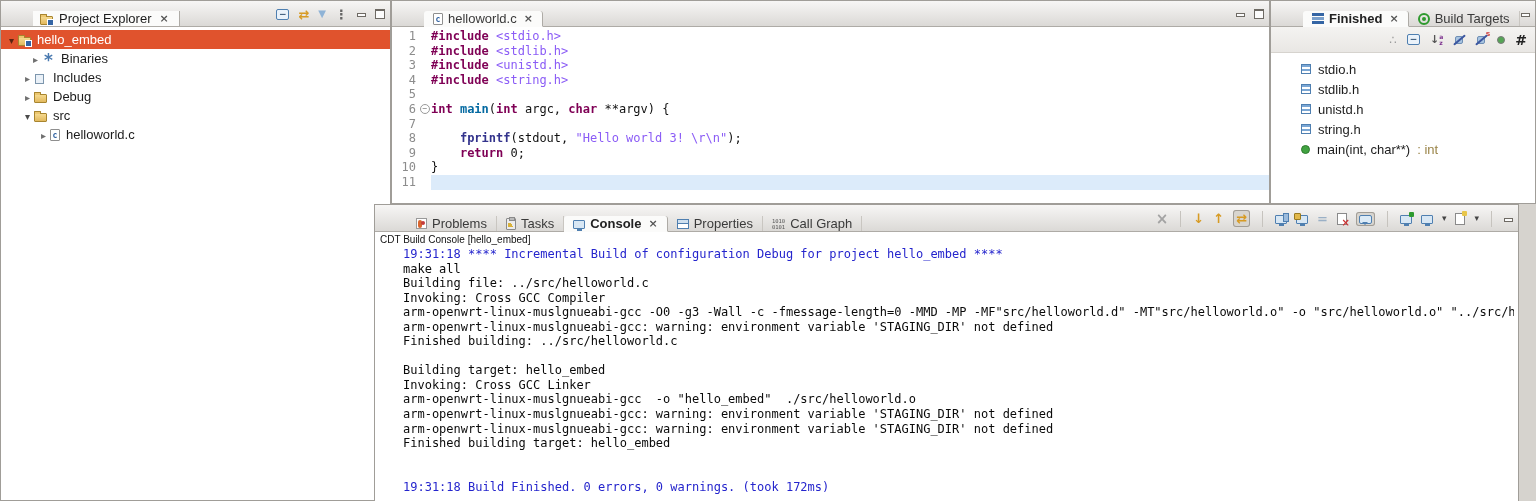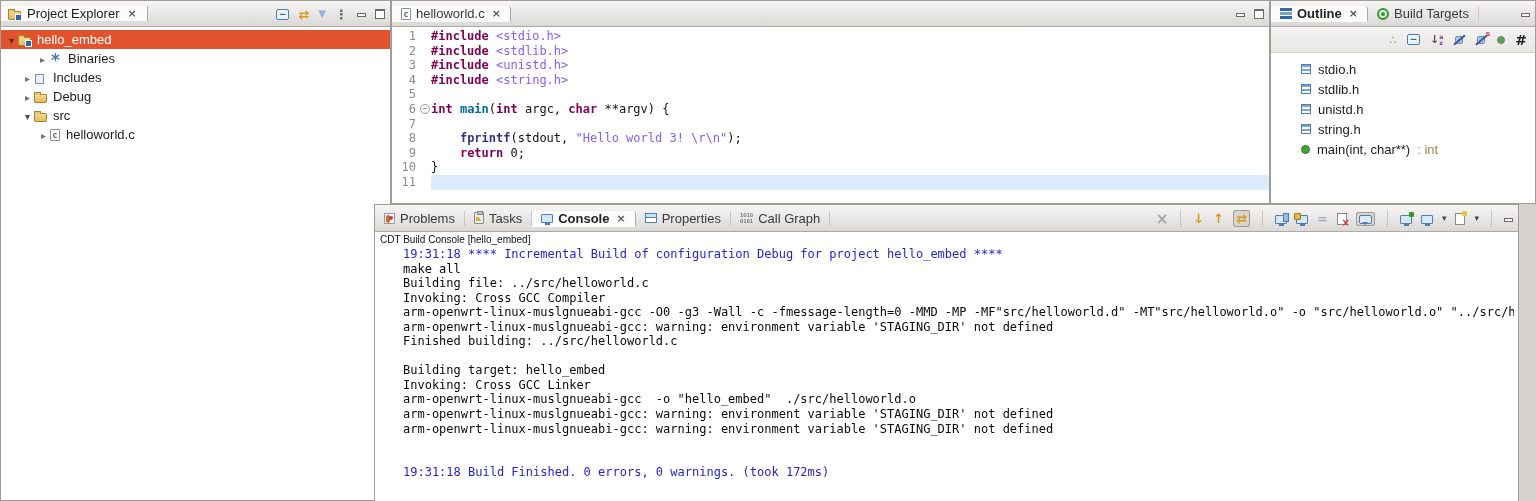--- a/index.html
+++ b/index.html
@@ -10,21 +10,21 @@
     font-size:13px; color:#1c1c1c;
   }
   .panel { position:absolute; background:#fff; border:1px solid #a09d98; }
   #left-panel    { left:0;     top:0;     width:391px;  height:501px; }
   #editor-panel  { left:391px; top:0;     width:879px;  height:204px; }
   #right-panel   { left:1270px;top:0;     width:266px;  height:204px; }
   #console-panel { left:374px; top:204px; width:1145px; height:352px; }
 
   .tabbar {
     height:26px; background:linear-gradient(#f7f6f5,#dbd9d6);
-    border-bottom:1px solid #aeaba6; display:flex; align-items:center; position:relative;
+    border-bottom:1px solid #aeaba6; display:flex; align-items:flex-end; position:relative;padding-left:32px;
   }
   #console-panel .tabbar { height:27px; }
   .tab {
     display:flex; align-items:center; gap:5px; padding:0 9px;
     border-right:1px solid #c9c6c1; color:#3a3a3a; white-space:nowrap; cursor:default;
   }
   .tab.active {
     background:#fbfbfa; border-right:1px solid #aeaba6; border-radius:3px 3px 0 0;
     margin-bottom:-1px; border-bottom:1px solid #fbfbfa;
   }
@@ -147,21 +147,21 @@
         <span class="ico win-min"></span>
         <span class="ico win-max"></span>
       </div>
   </div>
   <div id="project-tree">
       <div class="t-row sel" style="padding-left: 4px;">
         <span class="exp e"></span>
         <span class="ico ic-folder p"></span>
         <span class="lbl">hello_embed</span>
       </div>
-      <div class="t-row" style="padding-left: 35px;">
+      <div class="t-row" style="padding-left: 28px;">
         <span class="exp c"></span>
         <span class="ico ic-binaries"></span>
         <span class="lbl">Binaries</span>
       </div>
       <div class="t-row" style="padding-left: 20px;">
         <span class="exp c"></span>
         <span class="ico ic-includes"></span>
         <span class="lbl">Includes</span>
       </div>
       <div class="t-row" style="padding-left: 20px;">
@@ -250,21 +250,21 @@
         <span class="fold"></span>
         <span class="ct"></span>
       </div>
     </div>
 </div>
 
 <div class="panel" id="right-panel">
   <div class="tabbar" id="outline-tabbar">
       <div class="tab active bold">
         <span class="ico ic-outline"></span>
-        <span>Outline</span>
+        <span>Finished</span>
         <span class="tab-close">×</span>
       </div>
       <div class="tab">
         <span class="ico ic-target"></span>
         <span>Build Targets</span>
       </div>
       <div class="tb-icons">
         <span class="ico win-min"></span>
       </div>
     </div>
@@ -361,17 +361,18 @@
       <div class="con-line">Invoking: Cross GCC Compiler</div>
       <div class="con-line">arm-openwrt-linux-muslgnueabi-gcc -O0 -g3 -Wall -c -fmessage-length=0 -MMD -MP -MF"src/helloworld.d" -MT"src/helloworld.o" -o "src/helloworld.o" "../src/helloworld.c"</div>
       <div class="con-line">arm-openwrt-linux-muslgnueabi-gcc: warning: environment variable 'STAGING_DIR' not defined</div>
       <div class="con-line">Finished building: ../src/helloworld.c</div>
       <div class="con-line">&nbsp;</div>
       <div class="con-line">Building target: hello_embed</div>
       <div class="con-line">Invoking: Cross GCC Linker</div>
       <div class="con-line">arm-openwrt-linux-muslgnueabi-gcc  -o "hello_embed"  ./src/helloworld.o</div>
       <div class="con-line">arm-openwrt-linux-muslgnueabi-gcc: warning: environment variable 'STAGING_DIR' not defined</div>
       <div class="con-line">arm-openwrt-linux-muslgnueabi-gcc: warning: environment variable 'STAGING_DIR' not defined</div>
+      <div class="con-line">Finished building target: hello_embed</div>
       <div class="con-line">&nbsp;</div>
       <div class="con-line">&nbsp;</div>
       <div class="con-line info">19:31:18 Build Finished. 0 errors, 0 warnings. (took 172ms)</div>
     </div>
 </div>
 
 </body></html>

